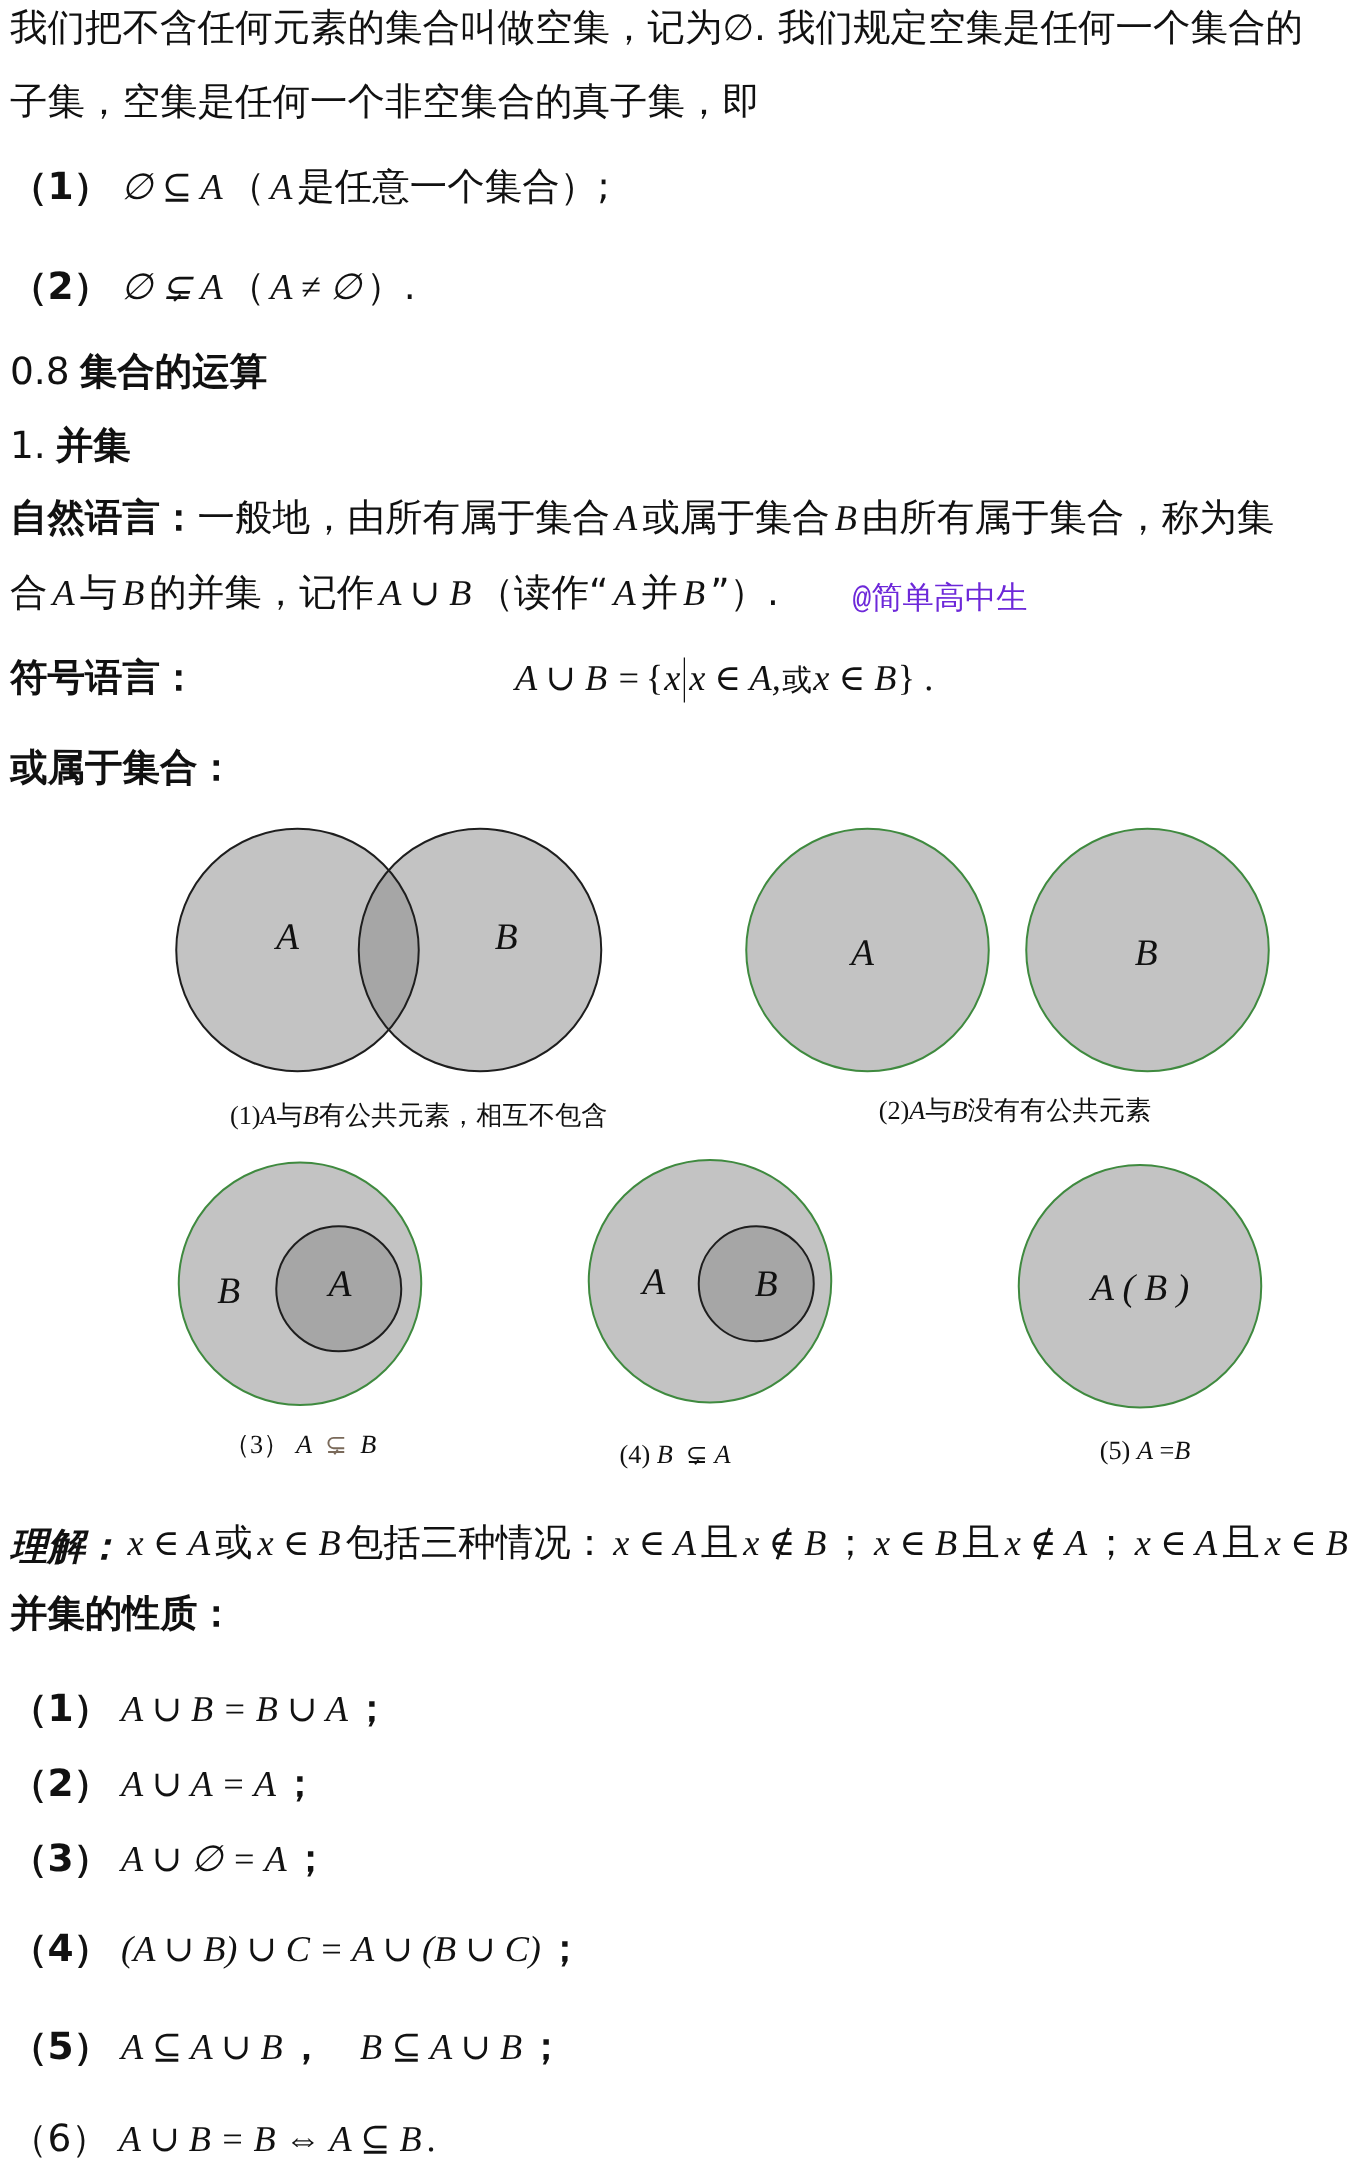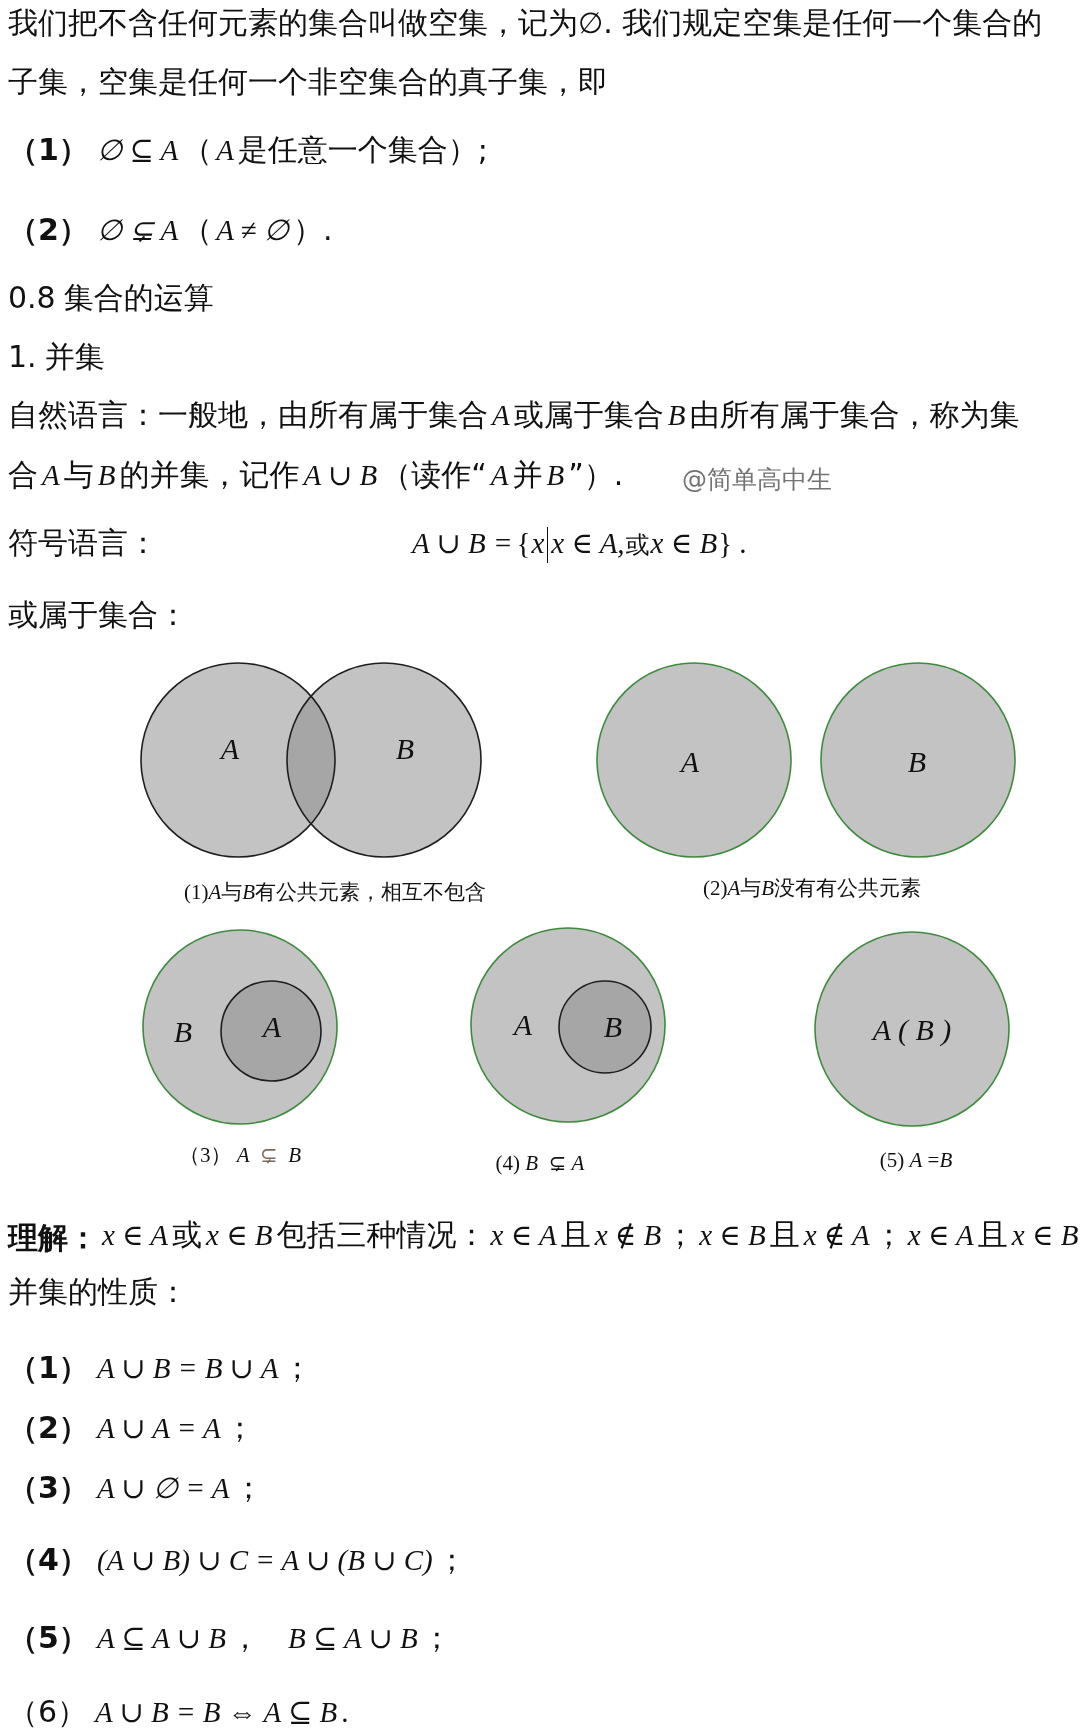--- a/index.html
+++ b/index.html
@@ -1,25 +1,25 @@
 <!DOCTYPE html>
 <html><head>
 <meta charset="utf-8">
 <style>
   html,body{margin:0;padding:0;background:#ffffff;}
   body{width:1080px;height:1734px;position:relative;overflow:hidden;color:#111111;font-family:"DejaVu Sans",sans-serif;}
   .line{position:absolute;left:8px;height:40px;line-height:40px;font-size:30px;white-space:nowrap;}
   .m{font-family:"Liberation Serif","DejaVu Serif",serif;font-style:italic;font-size:29px;margin:0 4px;}
   .s{font-family:"Liberation Serif","DejaVu Serif",serif;font-size:29px;}
   .or{font-family:"Liberation Serif","DejaVu Serif",serif;font-size:24px;}
-  .b{font-weight:normal;margin-top:24px;}
+  .b{font-weight:bold;margin-top:24px;}
   .lbl{font-weight:bold;display:inline-block;margin-right:4px;}
   .lbl.normal{font-weight:normal;}
   .num{font-weight:normal;margin-right:8px;}
-  .und-label{font-weight:bold;position:relative;top:3px;}
+  .und-label{font-weight:bold;position:relative;top:3px;font-style:italic;}
   .watermark{position:absolute;left:682px;top:461px;font-size:25px;line-height:38px;white-space:nowrap;}
   .bar{display:inline-block;width:0;height:36px;border-left:1.6px solid #111111;vertical-align:middle;margin:0 2px;}
   .formula{left:408px;}
   svg.diagrams{position:absolute;left:0;top:640px;}
   svg text{font-family:"Liberation Serif","DejaVu Serif",serif;fill:#111111;white-space:pre;}
   .vlabel{font-style:italic;font-size:30px;text-anchor:middle;}
   .vcap{font-size:21px;text-anchor:middle;}
   .vcap .it{font-style:italic;}
   .vcap .sym3{fill:#7a6a5a;}
   .ol{fill:none;stroke-width:1.6;}
@@ -36,21 +36,21 @@
 <div class="line" style="top:210px"><span class="lbl">（2）</span><span class="m">∅ ⊊ A</span><span>（</span><span class="m">A ≠ ∅</span><span>）.</span></div>
 
 <div class="line" style="top:278px"><span class="num">0.8</span><span class="b">集合的运算</span></div>
 
 <div class="line" style="top:337px"><span class="num">1.</span><span class="b">并集</span></div>
 
 <div class="line" style="top:395px"><span class="b">自然语言：</span><span>一般地，由所有属于集合</span><span class="m">A</span><span>或属于集合</span><span class="m">B</span><span>由所有属于集合，称为集</span></div>
 
 <div class="line" style="top:455px"><span>合</span><span class="m">A</span><span>与</span><span class="m">B</span><span>的并集，记作</span><span class="m">A ∪ B</span><span>（读作“</span><span class="m">A</span><span>并</span><span class="m">B</span><span>”）.</span></div>
 
-<div class="watermark" style="color: #737373;">@简单高中生</div>
+<div class="watermark" style="color: #6d28d9; font-family: Liberation Mono, monospace;">@简单高中生</div>
 
 <div class="line" style="top:523px"><span class="b">符号语言：</span></div>
 <div class="line formula" style="top:523px"><span class="m">A ∪ B =</span><span class="s">{</span><span class="m" style="margin:0 1px">x</span><span class="bar"></span><span class="m" style="margin:16px 1px">x ∈ A,</span><span class="or">或</span><span class="m" style="margin:0 1px">x ∈ B</span><span class="s">}</span><span class="s"> .</span></div>
 
 <div class="line" style="top:595px"><span class="b">或属于集合：</span></div>
 
 <svg class="diagrams" width="1080" height="560" viewBox="0 640 1080 560" xmlns="http://www.w3.org/2000/svg">
   <defs>
     <clipPath id="clip-a1">
         <circle cx="238" cy="760" r="97"></circle>

